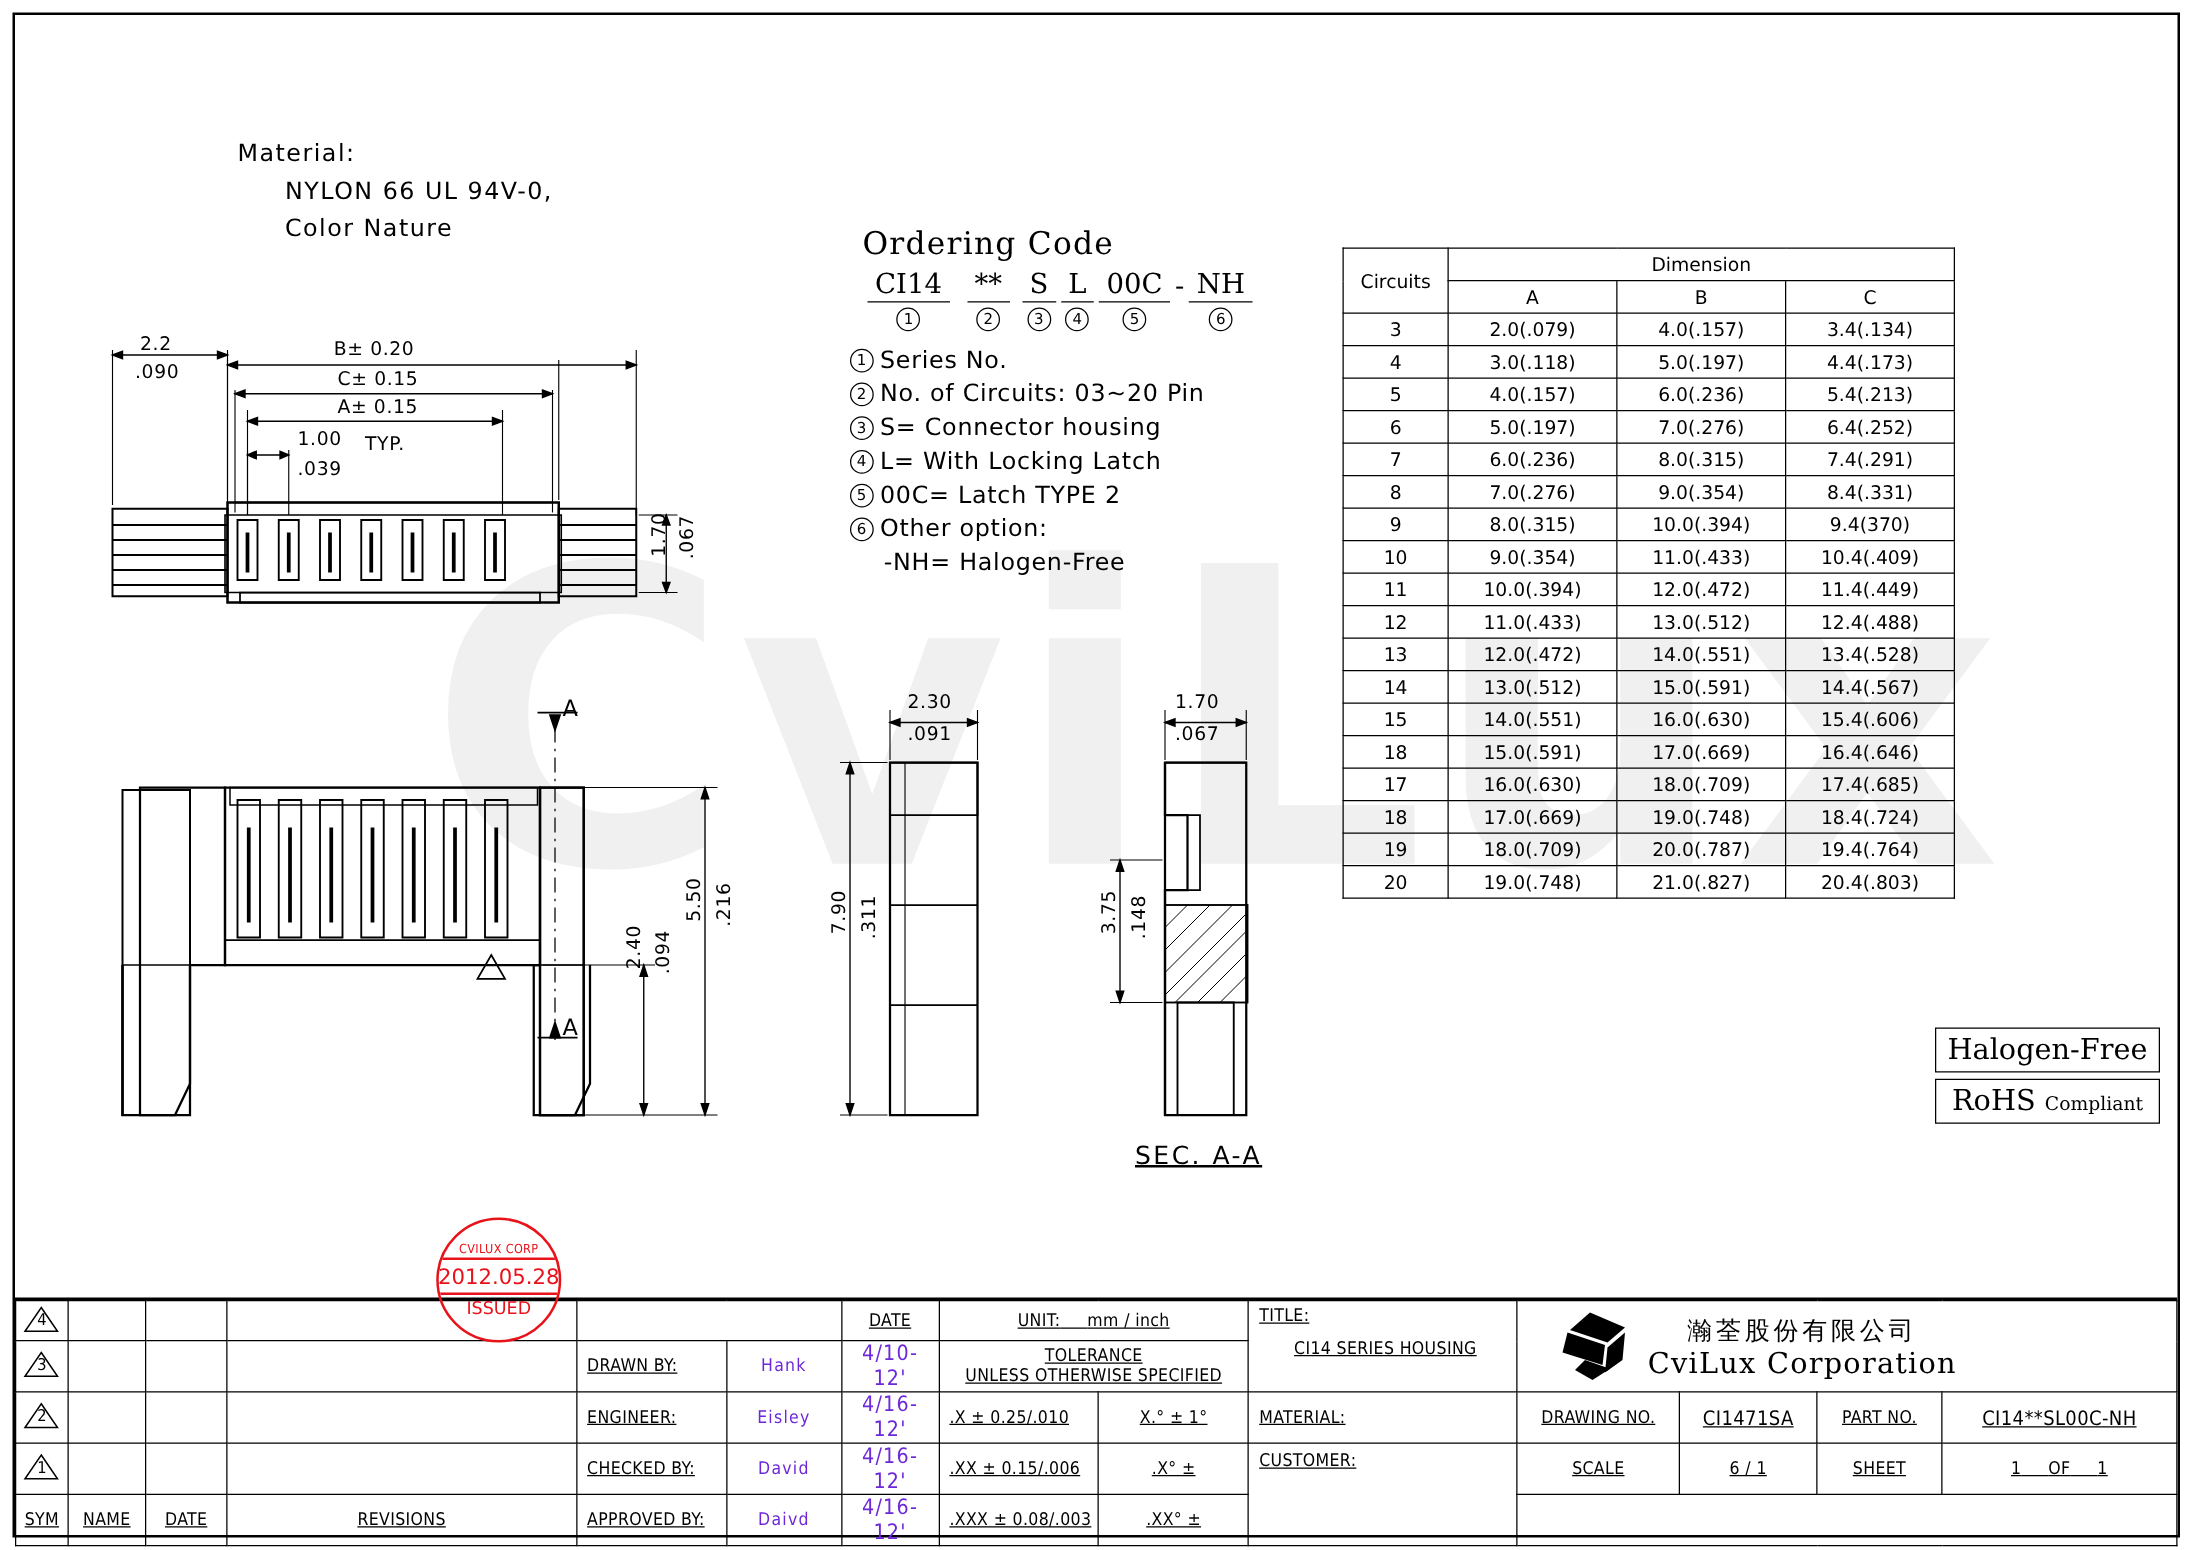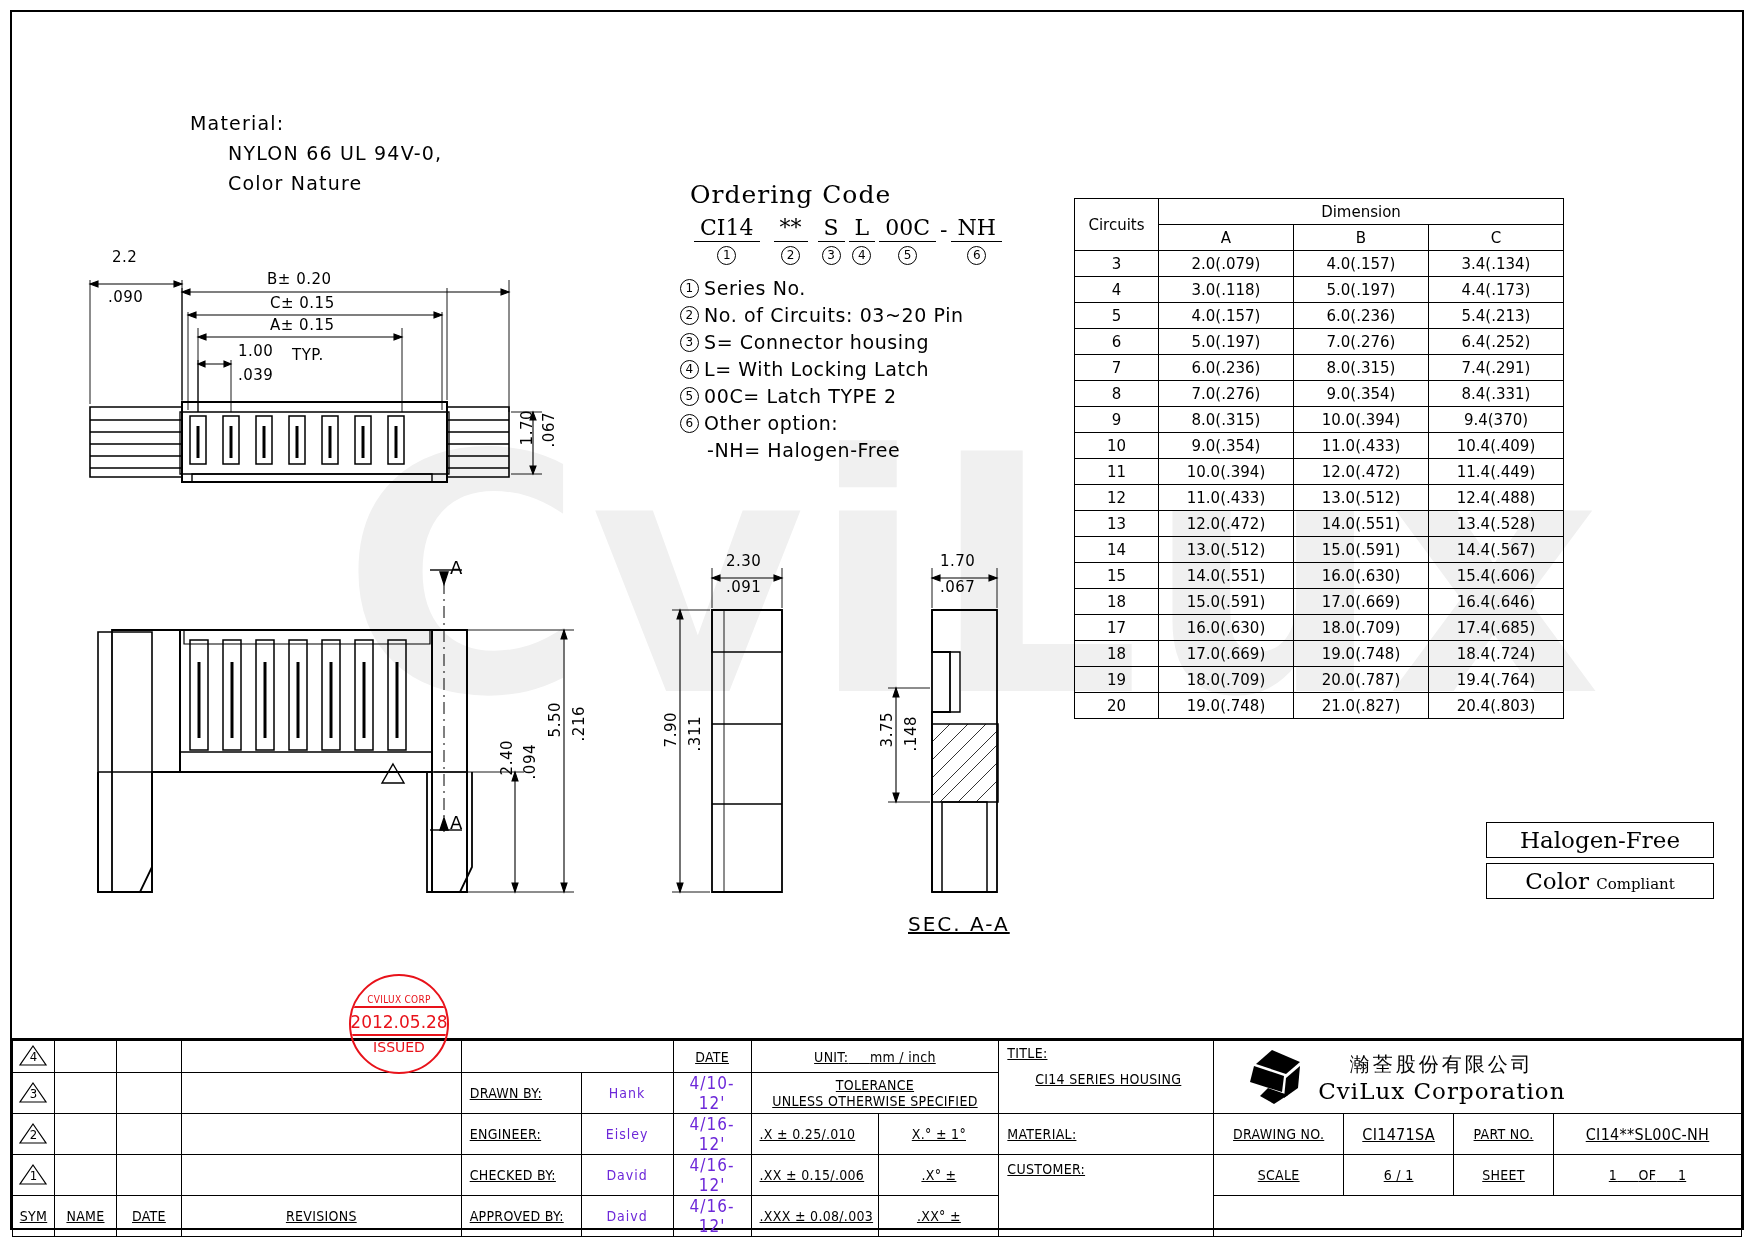--- a/index.html
+++ b/index.html
@@ -60,21 +60,21 @@
   #dim-table { position:absolute; left:1062px; top:186px; z-index:3;
      border-collapse:collapse; font-size:15px; background:transparent; }
   #dim-table td, #dim-table th {
      border:1px solid #000; text-align:center; font-weight:normal;
      padding:0; height:26px; font-family:"DejaVu Sans", sans-serif;
   }
   #dim-table .c-circ { width:84px; }
   #dim-table .c-v { width:135px; }
 
   
-  #cert-box { position:absolute; right:28px; top:810px; width:228px; z-index:3; }
+  #cert-box { position:absolute; right:14px; top:810px; width:180px; z-index:3; }
   .cert {
      border:1.6px solid #000; text-align:center; font-family:"DejaVu Serif", serif;
      padding:4px 2px; margin-bottom:5px; font-size:23px; letter-spacing:0px;
      background:#fff;
   }
   .cert small { font-size:15px; }
 
   
   #title-block {
      position:absolute; left:0px; bottom:0px; width:1730px; height:190px; z-index:3;
@@ -533,21 +533,21 @@
         <path d="M918 790 H876"></path>
       </g>
       <g stroke-width="1.1">
         <path d="M884 676 V790"></path>
         <path d="M884 676 l-3 9 h6 z" fill="#000"></path>
         <path d="M884 790 l-3 -9 h6 z" fill="#000"></path>
       </g>
     </g>
   </svg>
 
-  <div class="t dimtxt" style="left:100px; top:236px;">2.2</div>
+  <div class="t dimtxt" style="left:100px; top:254px;">2.2</div>
   <div class="t dimtxt" style="left:96px;  top:276px;">.090</div>
   <div class="t dimtxt" style="left:255px; top:258px;">B± 0.20</div>
   <div class="t dimtxt" style="left:258px; top:282px;">C± 0.15</div>
   <div class="t dimtxt" style="left:258px; top:304px;">A± 0.15</div>
   <div class="t dimtxt" style="left:226px; top:330px;">1.00</div>
   <div class="t dimtxt" style="left:280px; top:334px;">TYP.</div>
   <div class="t dimtxt" style="left:226px; top:354px;">.039</div>
   <div class="t dimtxt-v" style="left:506px; top:398px;">1.70</div>
   <div class="t dimtxt-v" style="left:528px; top:400px;">.067</div>
 
@@ -565,21 +565,21 @@
 
   <div class="t dimtxt" style="left:928px; top:540px;">1.70</div>
   <div class="t dimtxt" style="left:928px; top:566px;">.067</div>
   <div class="t dimtxt-v" style="left:866px; top:700px;">3.75</div>
   <div class="t dimtxt-v" style="left:890px; top:704px;">.148</div>
   <div class="t seclabel" style="left:896px; top:900px;">SEC. A-A</div>
 
   <div id="cert-box">
     <div class="cert">Halogen-Free</div>
     <div class="cert">
-      <span>Color</span>
+      <span>RoHS</span>
       <small>Compliant</small>
     </div>
   </div>
 
   <div id="stamp">
     <div class="s1">CVILUX CORP</div>
     <div class="bar"></div>
     <div class="s2">2012.05.28</div>
     <div class="bar2"></div>
     <div class="s3">ISSUED</div>

